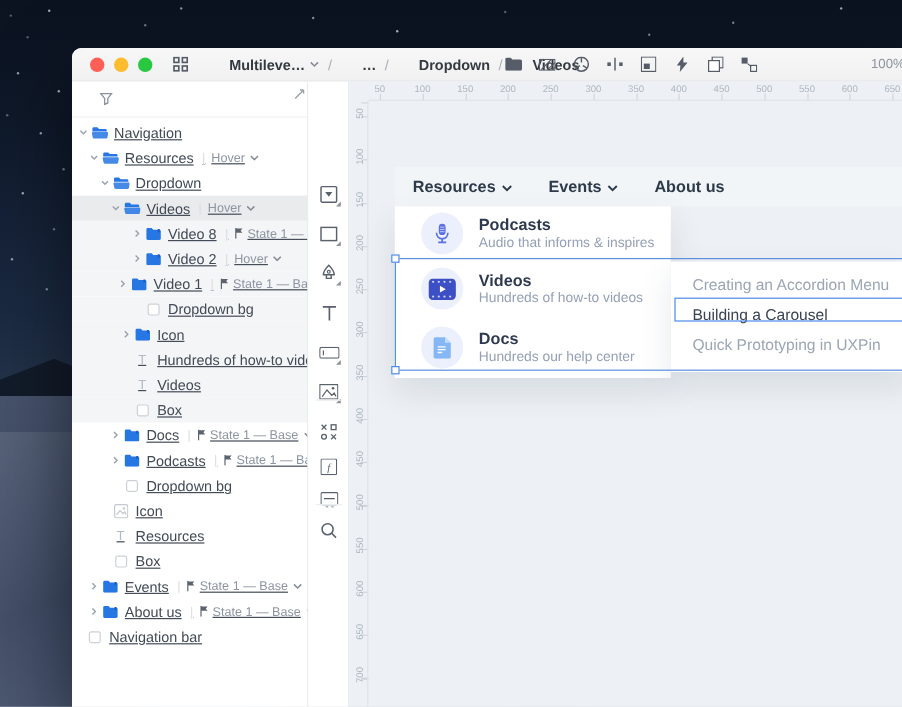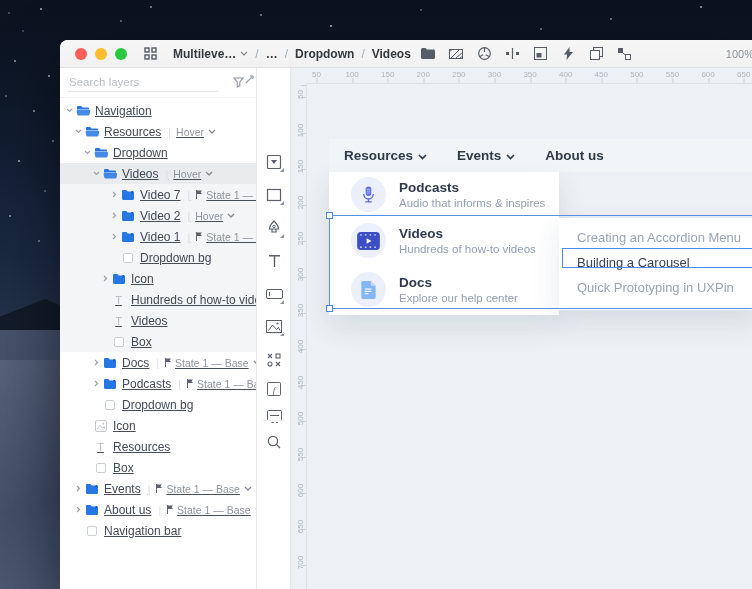--- a/index.html
+++ b/index.html
@@ -23,21 +23,21 @@
     display:flex; flex-direction:column; }
 
   
   .titlebar { height:28px; flex:0 0 28px; background:linear-gradient(#f7f7f7,#f1f1f2); border-bottom:1px solid #dfe1e4;
     display:flex; align-items:center; padding:0 10px; position:relative; }
   .traffic { display:flex; gap:8px; margin-left:5px; }
   .light { width:12px; height:12px; border-radius:50%; }
   .light.red{ background:#ff5f57; } .light.yellow{ background:#febc2e; } .light.green{ background:#28c840; }
   .gridbtn { margin-left:15px; width:16px; height:16px; display:flex; align-items:center; justify-content:center; }
   .crumbs { margin-left:15px; display:flex; align-items:center; gap:7px; font-size:12px; color:#34393f; font-weight:700; }
-  .crumb { display:flex; align-items:center; gap:4px; cursor:default; }
+  .crumb { display:flex; align-items:center; gap:4px; cursor:default;margin-left:18px; }
   .crumb-sep { color:#aab0b8; font-weight:400; }
   .top-icons { position:absolute; left:358px; display:flex; gap:8px; align-items:center; }
   .top-icon { width:20px; height:20px; display:flex; align-items:center; justify-content:center; }
   .zoom-label { position:absolute; right:6px; font-size:11px; color:#8d939c; }
 
   
   .mainrow { flex:1; display:flex; min-height:0; }
 
   
   .sidebar { width:197px; flex:0 0 197px; background:#fff; border-right:1px solid #e7e9ec; display:flex; flex-direction:column; position:relative; }
@@ -217,21 +217,20 @@
           </svg>
         </div>
       </div>
     <div class="zoom-label">100%</div>
   </div>
 
   <div class="mainrow">
 
     <div class="sidebar">
       <div class="searchrow">
-        <input class="search-input" placeholder="Search layers" style="">
         <div class="funnel" id="funnel">
             <svg width="11" height="11" viewBox="0 0 11 11">
               <path fill="none" stroke="#8b929e" stroke-width="1.1" d="M1 1h9L6.8 5v3.8L4.2 10V5L1 1z"></path>
             </svg>
           </div>
         <div class="pencil" id="pencil"><svg width="9" height="9" viewBox="0 0 9 9">
               <path stroke="#9aa1ab" stroke-width="1.2" d="M1 8L8 1M8 1v3M8 1H5" fill="none"></path>
             </svg></div>
       </div>
       <div class="tree" id="layer-tree">
@@ -310,21 +309,21 @@
               <svg width="5" height="7" viewBox="0 0 5 7">
                 <path d="M1 1l2.5 2.5L1 6" fill="none" stroke="#9aa2ad" stroke-width="1.2"></path>
               </svg>
             </div>
             <div class="ticon">
               <svg width="14" height="11" viewBox="0 0 14 11">
                 <path fill="#2676e4" d="M1 2.2C1 1.5 1.5 1 2.2 1h3.2l1.3 1.4h5.1c.7 0 1.2.5 1.2 1.2v6.2c0 .7-.5 1.2-1.2 1.2H2.2c-.7 0-1.2-.5-1.2-1.2V2.2z"></path>
                 <path fill="#1b5cc0" d="M10.5 1.9h1.6v3l-.8-.8-.8.8v-3z"></path>
               </svg>
             </div>
-            <div class="tlabel">Video 7</div>
+            <div class="tlabel">Video 8</div>
             <div class="tstate">
               <span class="bar">|</span>
               <span style="display:inline-flex">
                 <svg width="8" height="9" viewBox="0 0 8 9">
                   <path fill="#5c636e" d="M1 0h1v9H1zM2 .5h5L5.5 2.2 7 4H2z"></path>
                 </svg>
               </span>
               <span>State 1 — Base</span>
             </div>
           </div>
@@ -342,21 +341,21 @@
             </div>
             <div class="tlabel">Video 2</div>
             <div class="tstate">
               <span class="bar">|</span>
               <span>Hover</span>
               <span class="sc"><svg width="8" height="5" viewBox="0 0 8 5">
                   <path d="M1 1l3 3 3-3" fill="none" stroke="#868c96" stroke-width="1.3"></path>
                 </svg></span>
             </div>
           </div>
-          <div class="trow hl-block" style="padding-left: 49px; text-align: center;">
+          <div class="trow hl-block" style="padding-left: 37px; text-align: center;">
             <div class="tcaret">
               <svg width="5" height="7" viewBox="0 0 5 7">
                 <path d="M1 1l2.5 2.5L1 6" fill="none" stroke="#9aa2ad" stroke-width="1.2"></path>
               </svg>
             </div>
             <div class="ticon">
               <svg width="14" height="11" viewBox="0 0 14 11">
                 <path fill="#2676e4" d="M1 2.2C1 1.5 1.5 1 2.2 1h3.2l1.3 1.4h5.1c.7 0 1.2.5 1.2 1.2v6.2c0 .7-.5 1.2-1.2 1.2H2.2c-.7 0-1.2-.5-1.2-1.2V2.2z"></path>
                 <path fill="#1b5cc0" d="M10.5 1.9h1.6v3l-.8-.8-.8.8v-3z"></path>
               </svg>
@@ -540,21 +539,21 @@
                 <svg width="8" height="9" viewBox="0 0 8 9">
                   <path fill="#5c636e" d="M1 0h1v9H1zM2 .5h5L5.5 2.2 7 4H2z"></path>
                 </svg>
               </span>
               <span>State 1 — Base</span>
               <span class="sc"><svg width="8" height="5" viewBox="0 0 8 5">
                   <path d="M1 1l3 3 3-3" fill="none" stroke="#868c96" stroke-width="1.3"></path>
                 </svg></span>
             </div>
           </div>
-          <div class="trow" style="padding-left: 13px;">
+          <div class="trow" style="">
             <div class="tcaret"></div>
             <div class="ticon">
               <span class="boxicon"></span>
             </div>
             <div class="tlabel">Navigation bar</div>
           </div>
         </div>
     </div>
 
     <div class="toolstrip" id="toolstrip">
@@ -718,21 +717,21 @@
           <div class="dd-row" style="height: 51px;">
             <span class="dd-circle">
               <svg width="17" height="19" viewBox="0 0 17 20">
                 <path fill="#85b6f5" d="M2 1h9l5 5v12.5c0 .8-.7 1.5-1.5 1.5h-12C1.7 20 1 19.3 1 18.5v-16C1 1.7 1.7 1 2.5 1z"></path>
                 <path fill="#c7def9" d="M11 1l5 5h-5z"></path>
                 <path stroke="#fff" stroke-width="1.2" d="M4.5 9.5h7M4.5 12h7M4.5 14.5h4" fill="none"></path>
               </svg>
             </span>
             <span>
               <div class="dd-title">Docs</div>
-              <div class="dd-sub">Explore our help center</div>
+              <div class="dd-sub">Hundreds our help center</div>
             </span>
           </div>
         </div>
 
       <div class="submenu-panel" id="submenu-panel">
           <div class="sm-item">Creating an Accordion Menu</div>
           <div class="sm-item selected">Building a Carousel</div>
           <div class="sm-item">Quick Prototyping in UXPin</div>
         </div>
 

